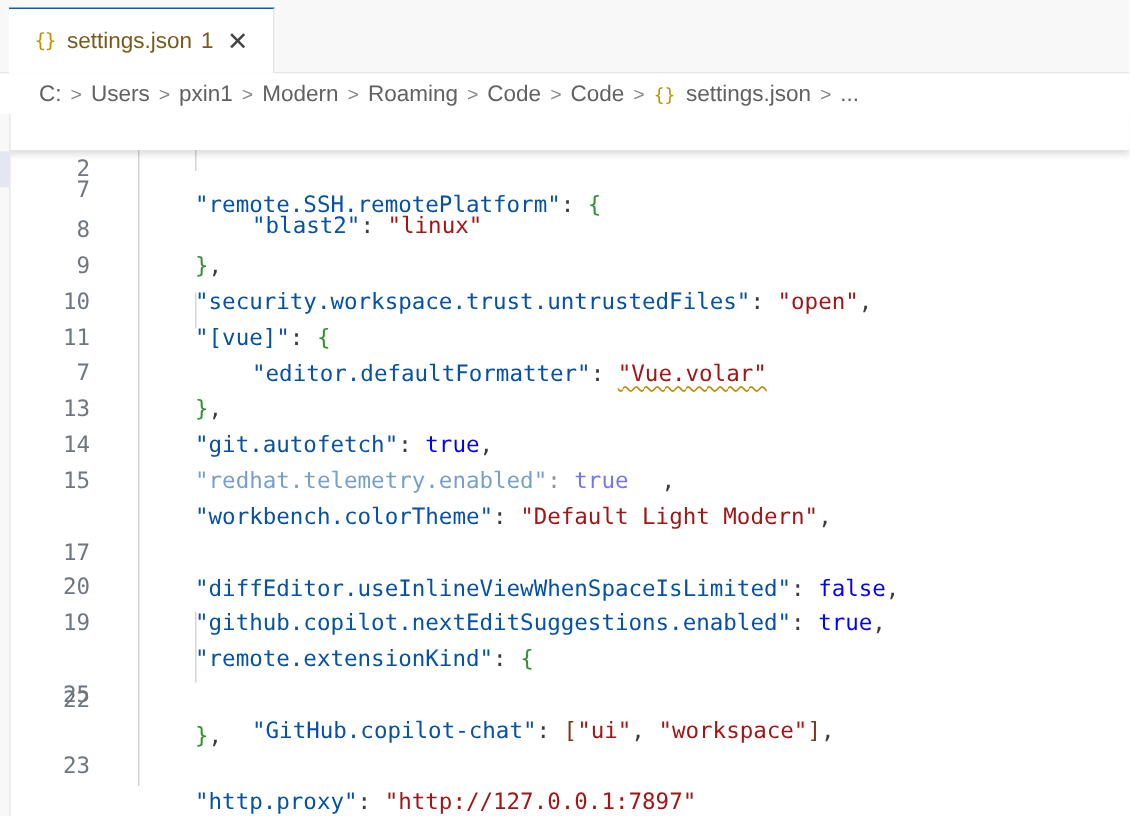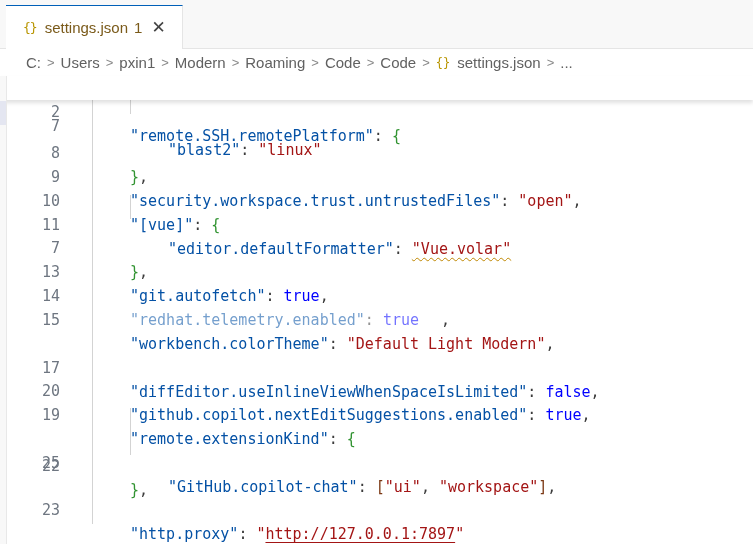--- a/index.html
+++ b/index.html
@@ -23,21 +23,21 @@
   .guide { position:absolute; left:92px; width:1px; background:#d3d3d3; }
   .guide2 { position:absolute; left:130px; width:1px; background:#d3d3d3; }
   .k { color:#0451a5; }
   .s { color:#a31515; }
   .b { color:#0000ff; }
   .p { color:#3b3b3b; }
   .br2 { color:#319331; }
   .br3 { color:#7b3814; }
   .dim { opacity:0.55; }
   .squig { text-decoration: underline wavy #bf8803; text-decoration-thickness:1px; text-underline-offset:3px; }
-  .link { text-decoration: underline; text-decoration-color:#a31515; text-underline-offset:3px;margin-top:44px; }
+  .link { text-decoration-color:#a31515; text-underline-offset:3px;margin-top:44px; }
 </style>
 </head>
 <body>
 
 <div class="tabbar">
   <div class="tab">
     <span class="jicon">{}</span>
     <span class="tname">settings.json</span>
     <span class="tcount">1</span>
     <span class="close">✕</span>

